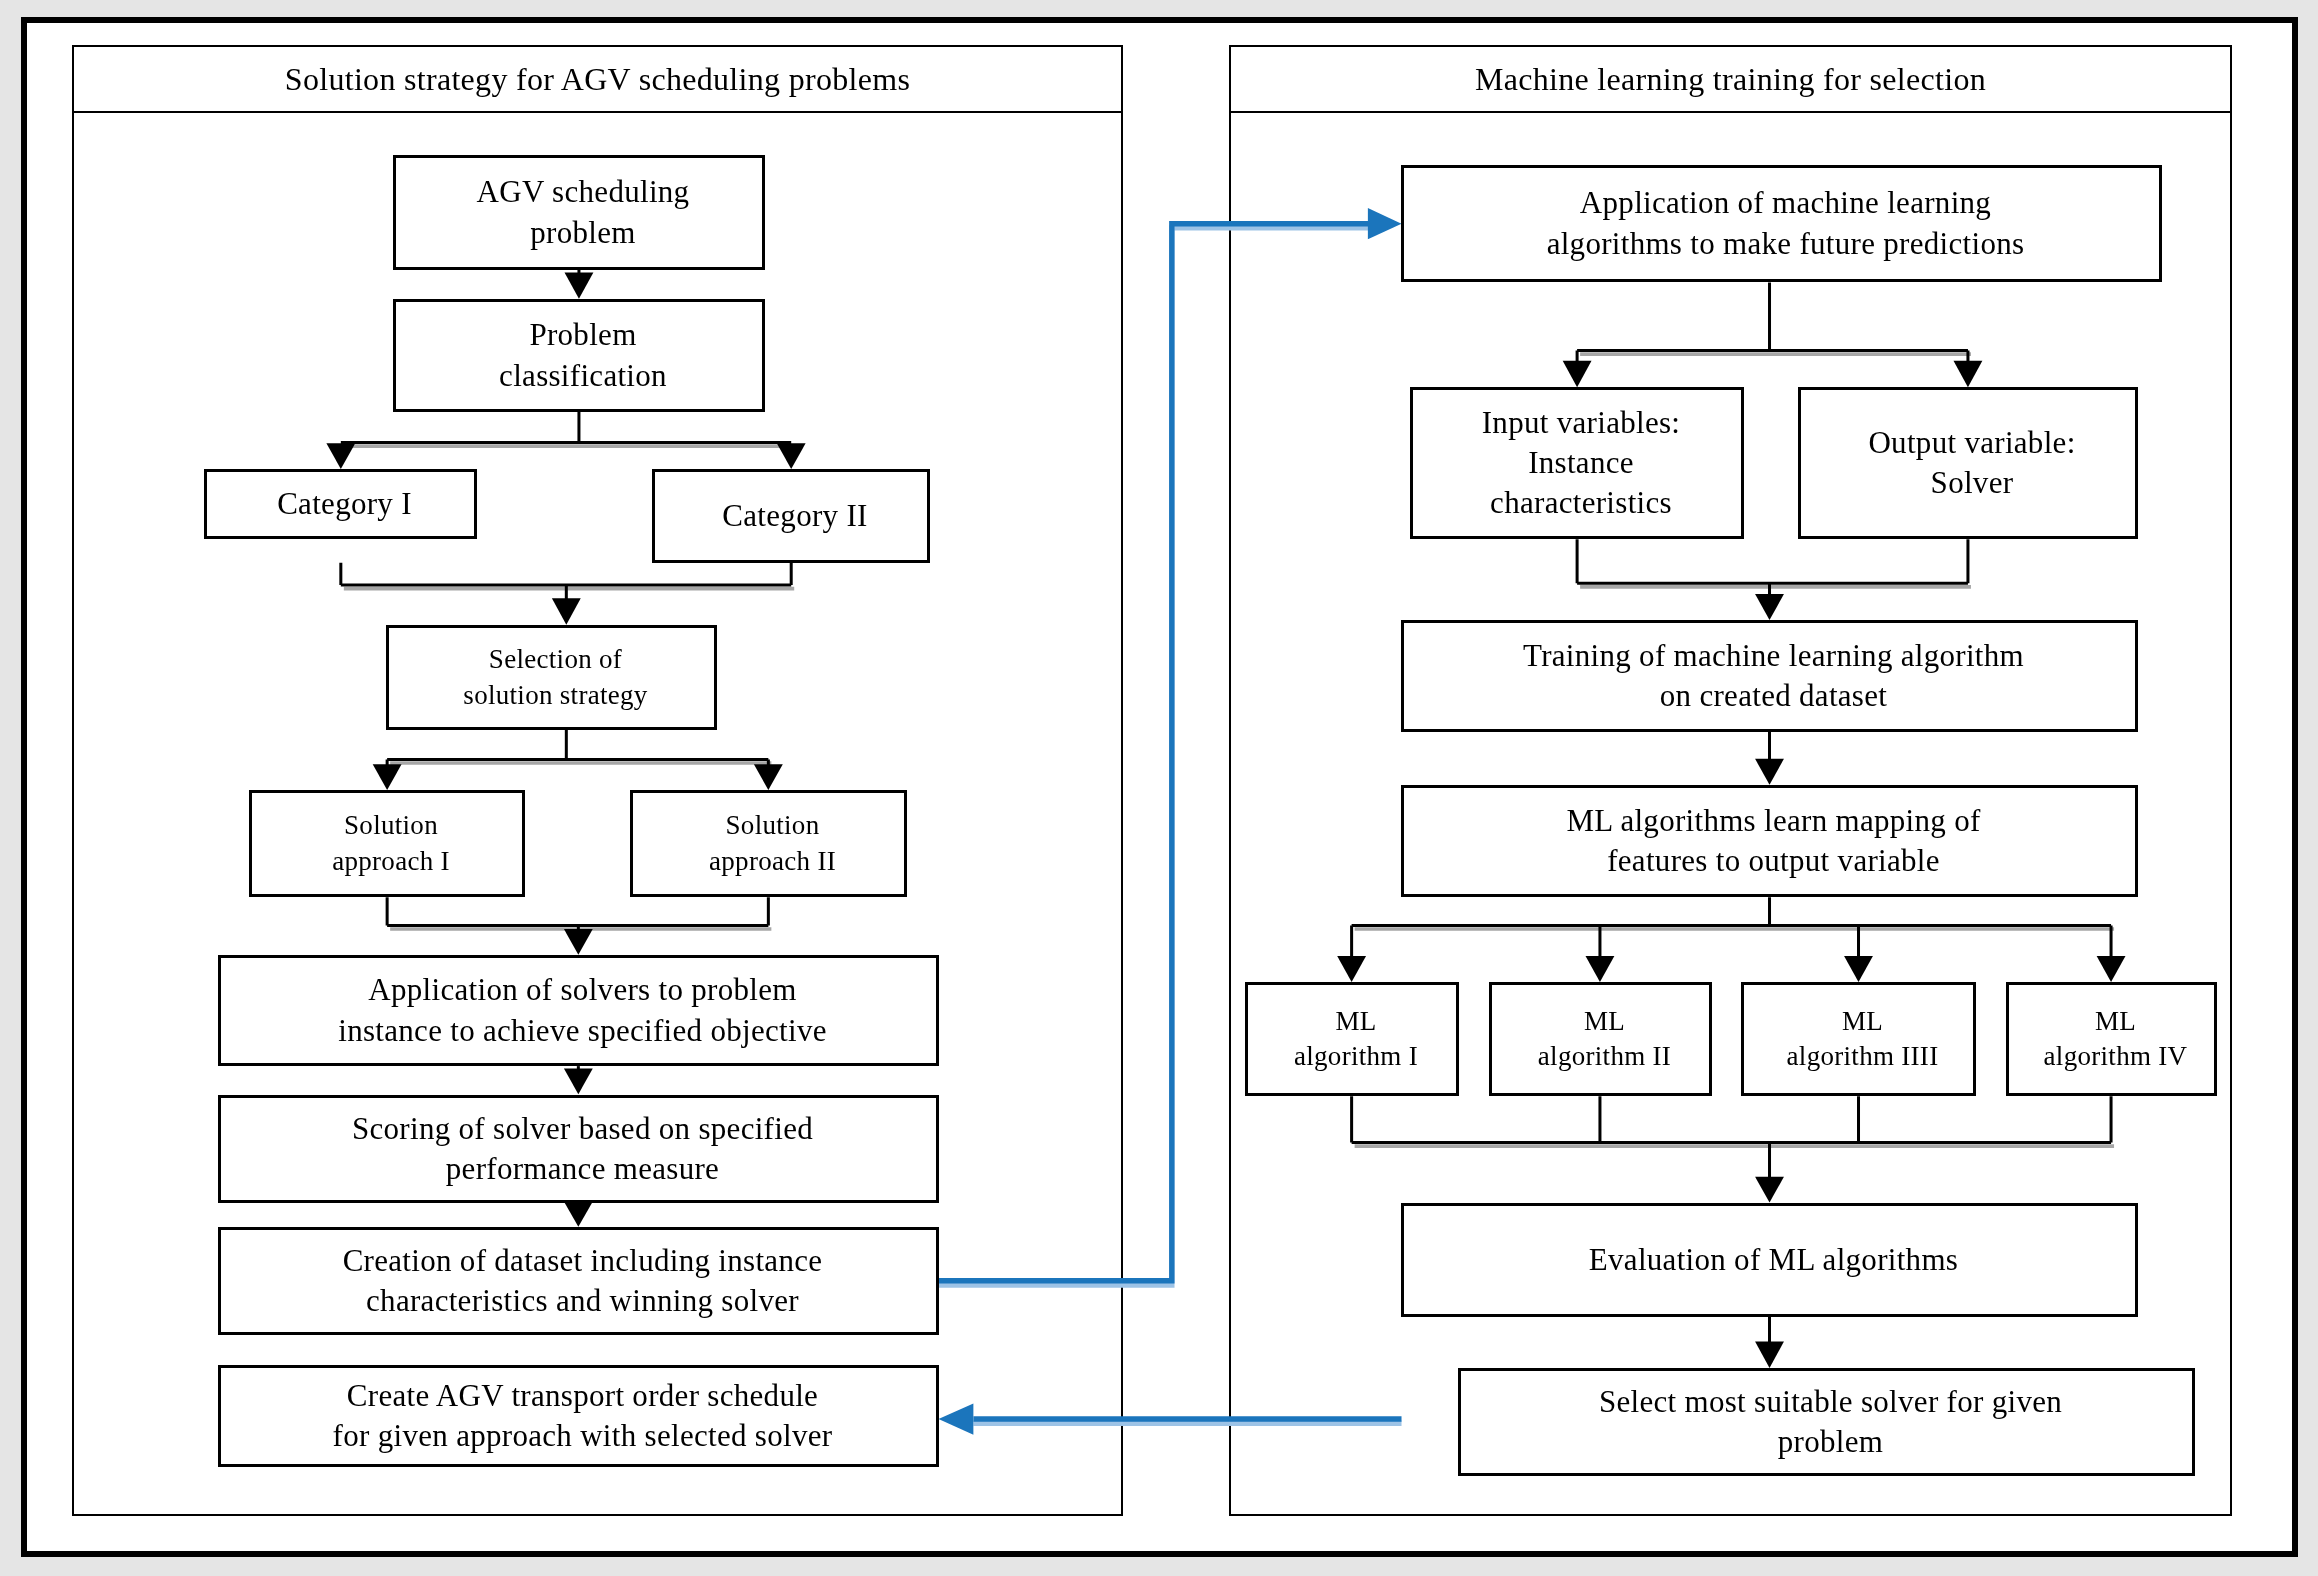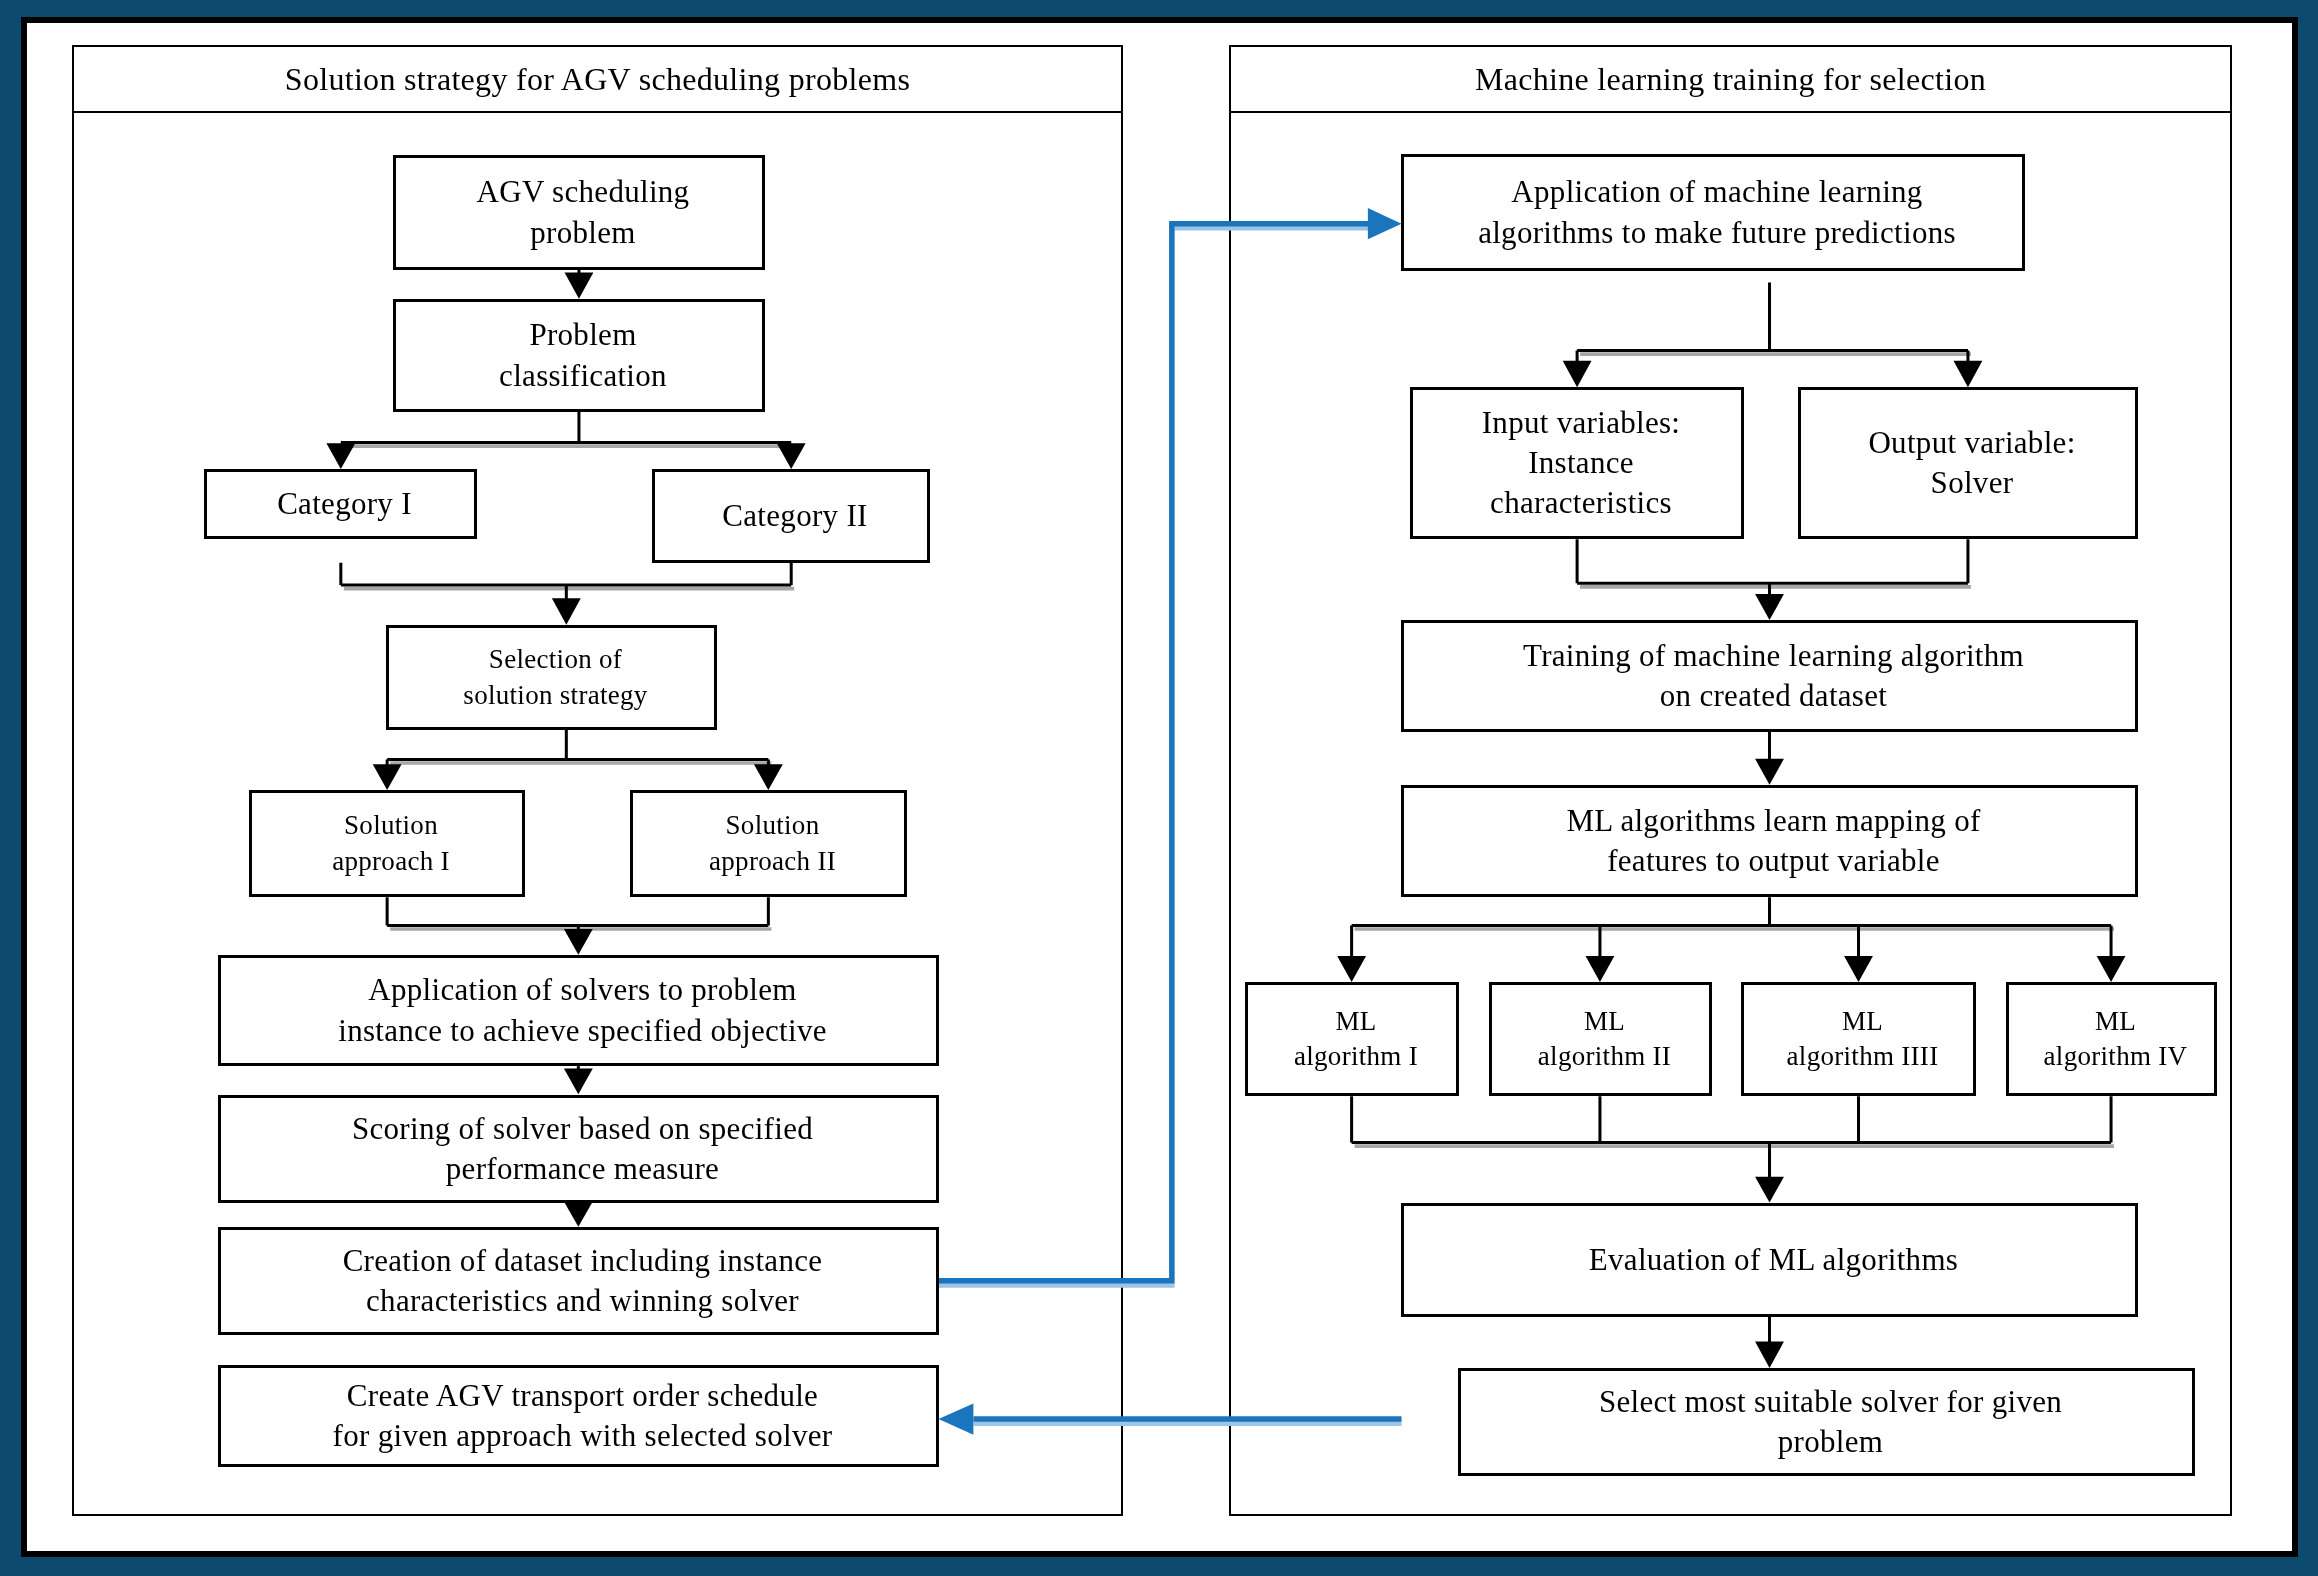--- a/index.html
+++ b/index.html
@@ -4,21 +4,21 @@
 <style>
   html, body {
     margin: 0;
     padding: 0;
     background: #ffffff;
   }
   #canvas {
     position: relative;
     width: 2319px;
     height: 1576px;
-    background: #0c4a6e;
+    background: #e5e5e5;
     font-family: "Liberation Serif", "DejaVu Serif", serif;
     color: #000000;
   }
   #outer-frame {
     position: absolute;
     left: 21px; top: 17px;
     width: 2277px; height: 1540px;
     border: 6px solid #000000;
     box-sizing: border-box;
     background: #ffffff;
@@ -76,21 +76,21 @@
   #b-cat2      { left: 652px; top: 469px;  width: 278px;  height: 94px; }
   #b-selection { left: 386px;  top: 625px; width: 331px;  height: 105px; }
   #b-app1      { left: 249px;  top: 790px; width: 276px;  height: 107px; }
   #b-app2      { left: 630px; top: 790px; width: 277px;  height: 107px; }
   #b-solvers   { left: 218px;  top: 955px; width: 721px; height: 111px; }
   #b-scoring   { left: 218px;  top: 1095px; width: 721px; height: 108px; }
   #b-creation  { left: 218px;  top: 1227px; width: 721px; height: 108px; }
   #b-create    { left: 218px;  top: 1365px; width: 721px; height: 102px; }
 
   
-  #b-mlapp    { left: 1401px; top: 154px;  width: 624px; height: 117px; }
+  #b-mlapp    { left: 1401px; top: 165px;  width: 761px; height: 117px; }
   #b-input    { left: 1410px; top: 387px;  width: 334px;  height: 152px; }
   #b-output   { left: 1798px; top: 387px;  width: 340px;  height: 152px; }
   #b-training { left: 1401px; top: 620px; width: 737px; height: 112px; }
   #b-mapping  { left: 1401px; top: 785px; width: 737px; height: 112px; }
   #b-ml1      { left: 1245px; top: 982px; width: 214px;  height: 114px; }
   #b-ml2      { left: 1489px; top: 982px; width: 223px;  height: 114px; }
   #b-ml3      { left: 1741px; top: 982px; width: 235px;  height: 114px; }
   #b-ml4      { left: 2006px; top: 982px; width: 211px;  height: 114px; }
   #b-eval     { left: 1401px; top: 1203px; width: 737px; height: 114px; }
   #b-select   { left: 1458px; top: 1368px; width: 737px; height: 108px; }

